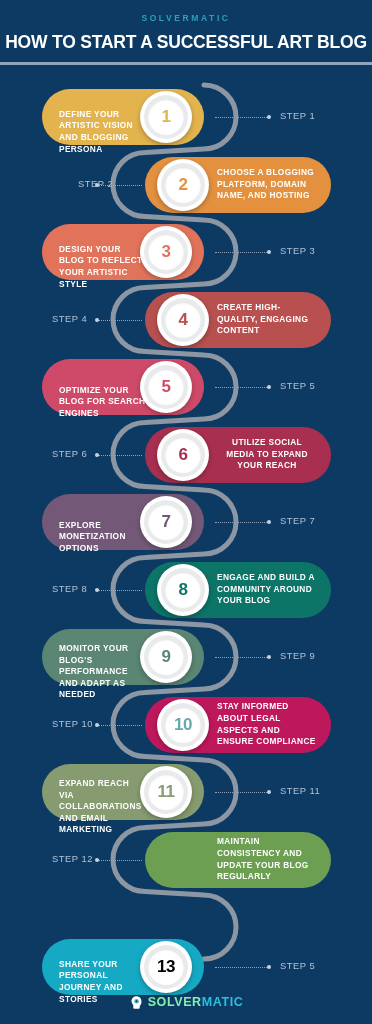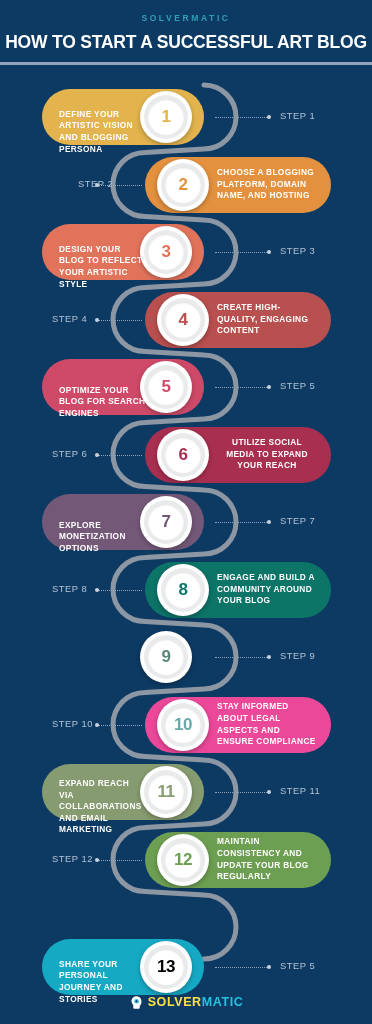--- a/index.html
+++ b/index.html
@@ -176,21 +176,21 @@
     gap: 4px;
   }
 
   #footer-logo-mark { display: block; }
 
   #footer-wordmark {
     font-size: 12.5px;
     font-weight: bold;
     letter-spacing: 0.6px;
   }
-  #footer-wordmark .w-solver { color: #fde047; }
+  #footer-wordmark .w-solver { color: #86efac; }
   #footer-wordmark .w-matic  { color: #27c0e0; }
 </style>
 </head>
 <body>
 
 <div id="page">
 
   <div id="header">
     <div id="brand-eyebrow">SOLVERMATIC</div>
     <div id="main-title">HOW TO START A SUCCESSFUL ART BLOG</div>
@@ -284,29 +284,32 @@
           <div class="pill-text">ENGAGE AND BUILD A COMMUNITY AROUND YOUR BLOG</div>
         </div>
         <div class="medallion" style="top: 2px; left: 157px;">
           <span class="medallion-num" style="color: rgb(13, 116, 104);">8</span>
         </div>
         <div class="leader" style="top: 28px; left: 98px; width: 44px;"></div>
         <div class="leader-dot" style="top: 26px; left: 95px;"></div>
         <div class="step-label" style="top: 21px; left: 52px; text-align: right;">STEP 8</div>
       </div>
       <div class="step-row" style="top: 564px; height: 56px;">
+        <div class="pill left" style="height: 56px; background: rgb(91, 134, 115);">
+          <div class="pill-text">MONITOR YOUR BLOG'S PERFORMANCE AND ADAPT AS NEEDED</div>
+        </div>
         <div class="medallion" style="top: 2px; left: 140px;">
           <span class="medallion-num" style="color: rgb(91, 134, 115);">9</span>
         </div>
         <div class="leader" style="top: 28px; left: 215px; width: 52px;"></div>
         <div class="leader-dot" style="top: 26px; left: 267px;"></div>
         <div class="step-label" style="top: 21px; left: 280px;">STEP 9</div>
       </div>
       <div class="step-row" style="top: 631.5px; height: 56px;">
-        <div class="pill right" style="height: 56px; background: #ec4899;">
+        <div class="pill right" style="height: 56px; background: #be185d;">
           <div class="pill-text">STAY INFORMED ABOUT LEGAL ASPECTS AND ENSURE COMPLIANCE</div>
         </div>
         <div class="medallion" style="top: 2px; left: 157px;">
           <span class="medallion-num" style="color: rgb(106, 169, 171);">10</span>
         </div>
         <div class="leader" style="top: 28px; left: 98px; width: 44px;"></div>
         <div class="leader-dot" style="top: 26px; left: 95px;"></div>
         <div class="step-label" style="top: 21px; left: 52px; text-align: right;">STEP 10</div>
       </div>
       <div class="step-row" style="top: 699px; height: 56px;">
@@ -316,23 +319,20 @@
         <div class="medallion" style="top: 2px; left: 140px;">
           <span class="medallion-num" style="color: rgb(134, 155, 111);">11</span>
         </div>
         <div class="leader" style="top: 28px; left: 215px; width: 52px;"></div>
         <div class="leader-dot" style="top: 26px; left: 267px;"></div>
         <div class="step-label" style="top: 21px; left: 280px;">STEP 11</div>
       </div>
       <div class="step-row" style="top: 766.5px; height: 56px;">
         <div class="pill right" style="height: 56px; background: rgb(109, 159, 82);">
           <div class="pill-text">MAINTAIN CONSISTENCY AND UPDATE YOUR BLOG REGULARLY</div>
-        </div>
-        <div class="medallion" style="top: 2px; left: 157px;">
-          <span class="medallion-num" style="color: rgb(109, 159, 82);">12</span>
         </div>
         <div class="leader" style="top: 28px; left: 98px; width: 44px;"></div>
         <div class="leader-dot" style="top: 26px; left: 95px;"></div>
         <div class="step-label" style="top: 21px; left: 52px; text-align: right;">STEP 12</div>
       </div>
       <div class="step-row" style="top: 874px; height: 56px;">
         <div class="pill left" style="height: 56px; background: rgb(22, 169, 196);">
           <div class="pill-text">SHARE YOUR PERSONAL JOURNEY AND STORIES</div>
         </div>
         <div class="medallion" style="top: 2px; left: 140px;">

